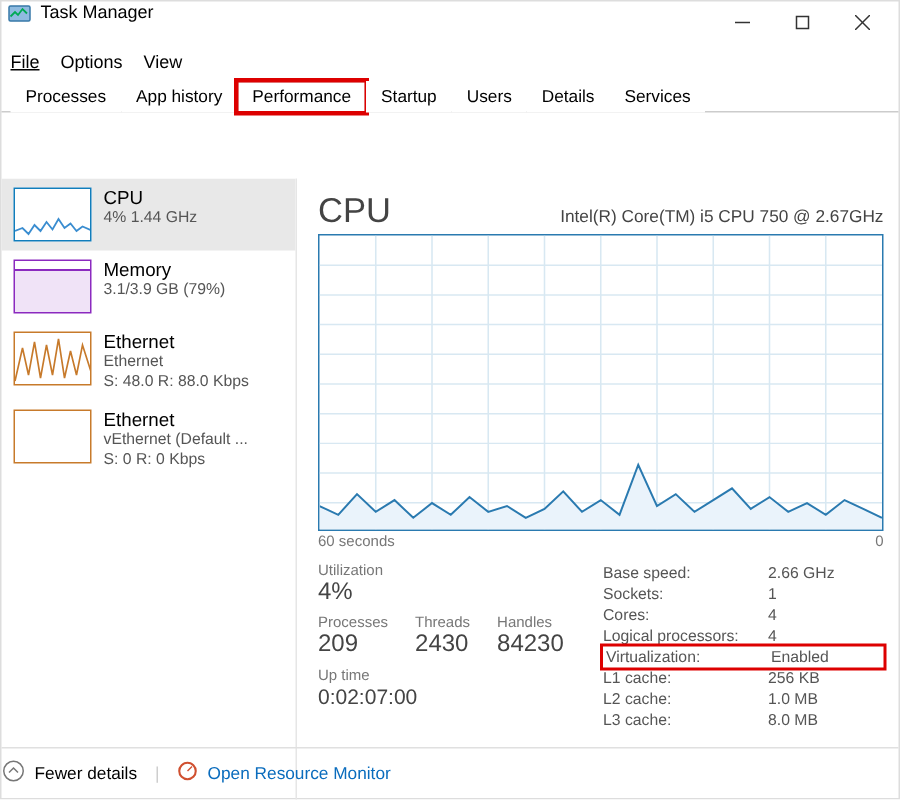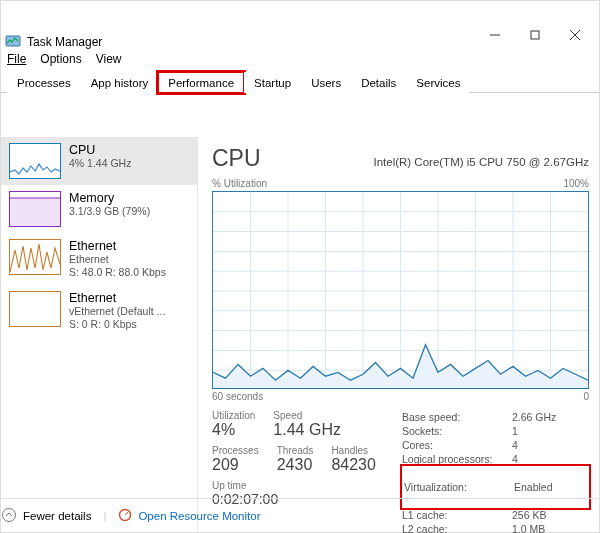--- a/index.html
+++ b/index.html
@@ -1,18 +1,18 @@
 <!DOCTYPE html>
 <html><head>
 <meta charset="utf-8">
 <style>
   * { margin: 0; padding: 0; box-sizing: border-box; font-family: "Segoe UI", Arial, sans-serif; }
   body { background: #fff; color: #000; width: 600px; height: 533px; overflow: hidden; }
   .window { width: 600px; height: 533px; position: relative; background: #fff; border: 1px solid #ddd; }
-  .titlebar { display: flex; align-items: flex-end; height: 30px; padding: 0 4px; margin-top: 18px; }
+  .titlebar { display: flex; align-items: flex-start; height: 30px; padding: 0 4px; }
   .titlebar .app-icon { width: 16px; height: 16px; margin-right: 6px; }
   .titlebar .title { font-size: 12px; flex: 0 0 auto; }
   .titlebar .spacer { flex: 1; }
   .win-btn { width: 40px; height: 28px; display: flex; align-items: center; justify-content: center; font-size: 12px; }
   .menubar { display: flex; padding: 0 6px; height: 20px; align-items: center; font-size: 12px; }
   .menubar span { margin-right: 14px; }
   .tabrow { display: flex; border-bottom: 1px solid #ccc; padding-left: 6px; height: 24px; align-items: end; position: relative; }
   .tab { font-size: 11.5px; padding: 4px 9px 3px 9px; border: 1px solid transparent; position: relative; top: 1px; background: #fff; }
   .tab.active { border: 1px solid #ccc; border-bottom: 1px solid #fff; }
   .tab.highlight-red { outline: 3px solid #d00; outline-offset: -1px; }
@@ -34,21 +34,21 @@
   .stats { display: flex; margin-top: 8px; }
   .stats-left { flex: 0 0 190px; }
   .stats-right { flex: 1; font-size: 10.5px; color: #555; }
   .stat-block { margin-bottom: 6px; }
   .stat-row { display: flex; gap: 18px; }
   .mini-label { font-size: 10px; color: #777; }
   .mini-value { font-size: 16px; color: #444; }
   .kv { display: flex; justify-content: space-between; padding: 1px 0; }
   .kv .k { flex: 0 0 110px; }
   .kv .v { flex: 1; text-align: left; }
-  .highlight-row { outline: 2.5px solid #d00; outline-offset: 0px; padding: 15px 2px; }
+  .highlight-row { outline: 2.5px solid #d00; outline-offset: 0px; padding: 1px 2px; }
   .bottombar { position: absolute; bottom: 0; left: 0; right: 0; height: 34px; border-top: 1px solid #e0e0e0; display: flex; align-items: center; padding: 0 0; gap: 12px; font-size: 11.5px; }
   .bottombar .link { color: #0a6cbd; }
   .fewer { display: flex; align-items: center; gap: 6px; }
   svg.spark { position: absolute; left: 0; right: 0; bottom: 0; }
 </style>
 </head>
 <body>
 
 <div class="window">
 
@@ -146,24 +146,20 @@
         </div>
       </div>
     </div>
 
     <div class="main">
       <div class="main-header">
         <h2>CPU</h2>
         <div class="cpu-name">Intel(R) Core(TM) i5 CPU 750 @ 2.67GHz</div>
       </div>
 
-      <div class="chart-labels">
-        <span>% Utilization</span>
-        <span>100%</span>
-      </div>
 
       <div class="chart">
         <svg id="cpu-chart-svg" width="100%" height="100%" viewBox="0 0 360 198" preserveAspectRatio="none">
           <g stroke="#d8e8f2" stroke-width="1">
             <line x1="0" y1="20" x2="360" y2="20"></line>
             <line x1="0" y1="40" x2="360" y2="40"></line>
             <line x1="0" y1="60" x2="360" y2="60"></line>
             <line x1="0" y1="80" x2="360" y2="80"></line>
             <line x1="0" y1="100" x2="360" y2="100"></line>
             <line x1="0" y1="120" x2="360" y2="120"></line>
@@ -190,24 +186,20 @@
         <span>0</span>
       </div>
 
       <div class="stats">
         <div class="stats-left">
           <div class="stat-row">
             <div class="stat-block">
               <div class="mini-label">Utilization</div>
               <div class="mini-value">4%</div>
             </div>
-            <div class="stat-block">
-              <div class="mini-label">Speed</div>
-              <div class="mini-value">1.44 GHz</div>
-            </div>
           </div>
           <div class="stat-row">
             <div class="stat-block">
               <div class="mini-label">Processes</div>
               <div class="mini-value">209</div>
             </div>
             <div class="stat-block">
               <div class="mini-label">Threads</div>
               <div class="mini-value">2430</div>
             </div>

